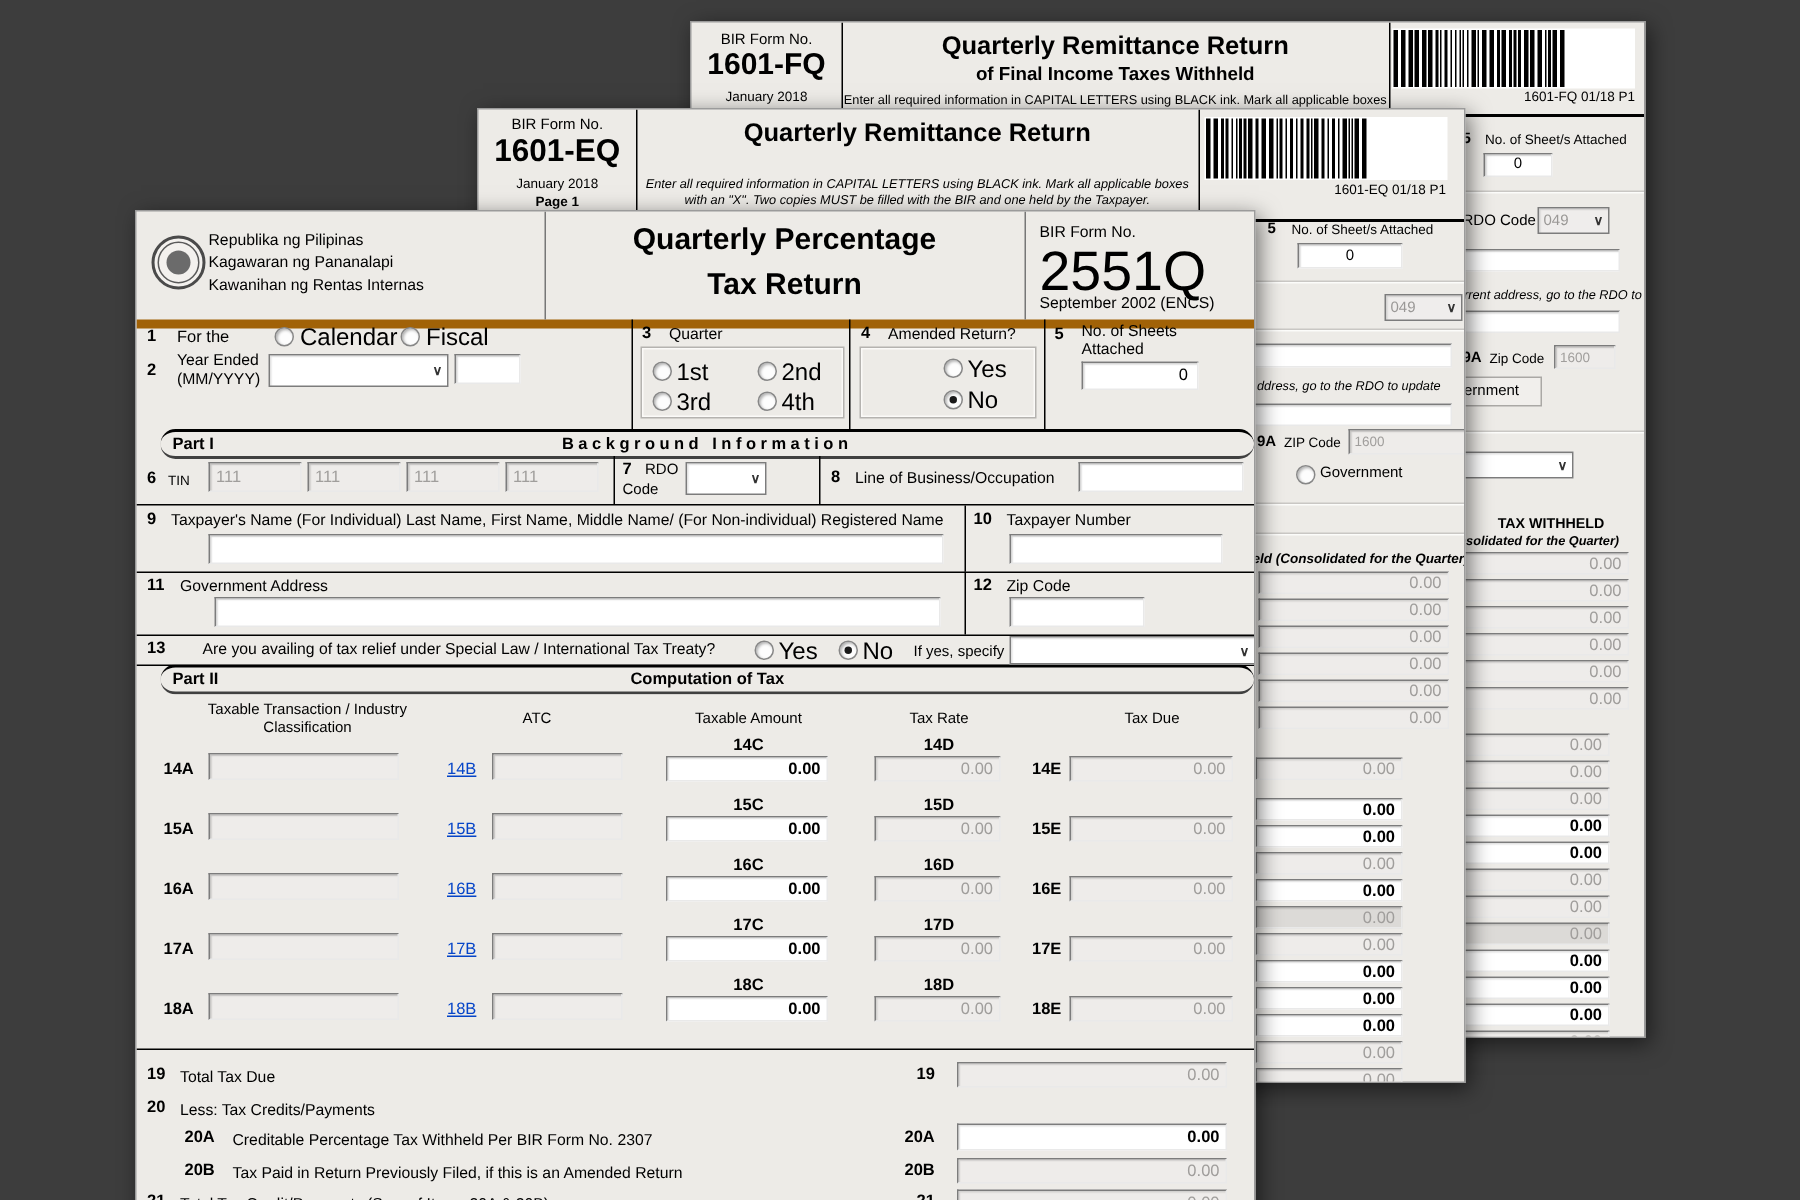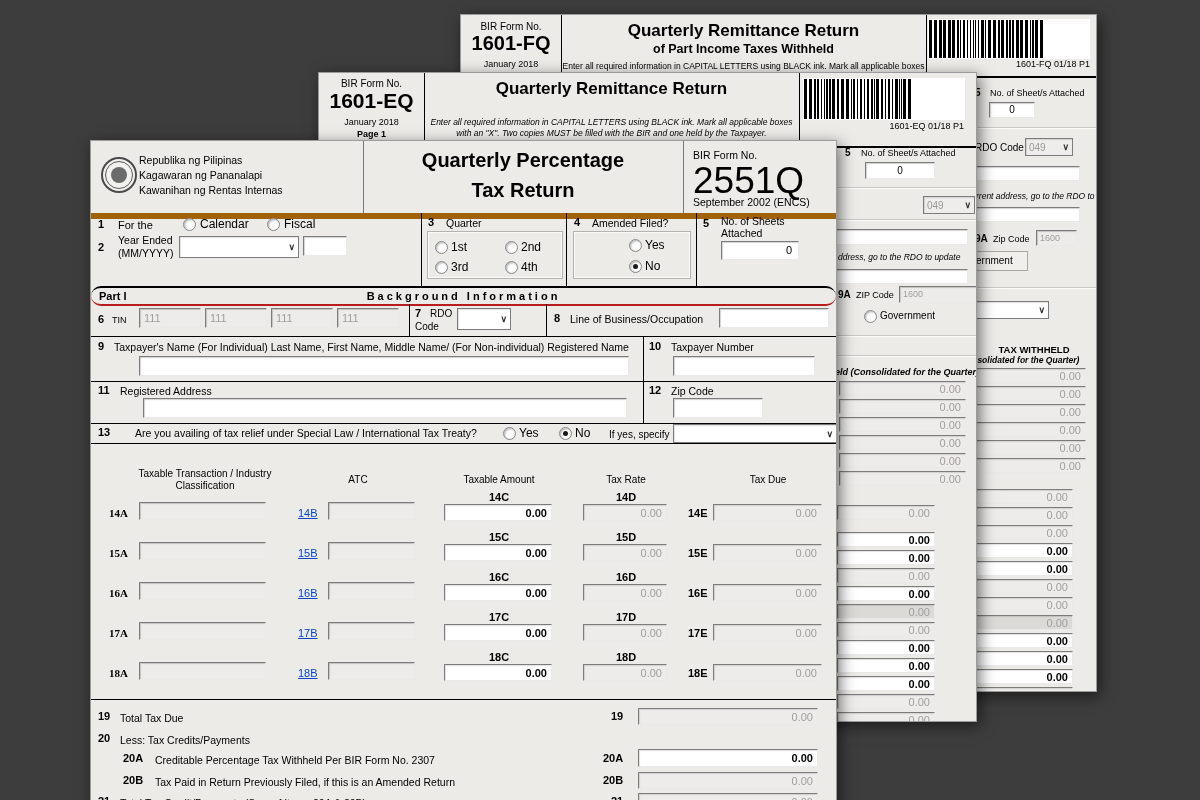--- a/index.html
+++ b/index.html
@@ -6,21 +6,21 @@
   body{width:1200px;height:800px;background:#3d3d3d;overflow:hidden;position:relative;
        font-family:"Liberation Sans",sans-serif;color:#000;}
   .form{position:absolute;background:#edebe7;border:1px solid #9b9b9b;
         box-shadow:3px 4px 14px rgba(0,0,0,.55);overflow:hidden;}
   .abs{position:absolute;}
   .b{font-weight:bold;}
   .it{font-style:italic;}
   .nw{white-space:nowrap;}
   .ctr{text-align:center;}
   .f85{font-size:8.5px;} .f9{font-size:9px;} .f10{font-size:10px;}
-  .f105{font-size:10.5px;} .f11{font-size:11px;} .f12{font-size:12px;}
+  .f105{font-size:10.5px;} .f11{font-size:11px;} .f12{font-size:16px;}
   .vline{position:absolute;width:1px;background:#000;}
   .groove{position:absolute;height:0;border-top:1px solid #c9c7c4;border-bottom:1px solid #fcfcfa;}
   .inp{position:absolute;background:#fff;border:1px solid;border-color:#7c7c7c #e9e9e9 #e9e9e9 #7c7c7c;
        box-shadow:inset 1px 1px 1px rgba(0,0,0,.18);}
   .inp.off2{background:#eeecea;}
   .mf{background:#fff;border:1px solid;border-color:#7c7c7c #e9e9e9 #e9e9e9 #7c7c7c;
       box-shadow:inset 1px 1px 1px rgba(0,0,0,.12);
       text-align:right;padding:1px 4px 0 0;font-size:11px;font-weight:bold;
       height:12px;line-height:12px;margin-bottom:3px;}
   .mf.off{background:#eeecea;color:#a09e9c;font-weight:normal;}
@@ -28,31 +28,31 @@
   .sel{position:absolute;display:flex;justify-content:space-between;align-items:center;
        background:#fff;border:1px solid #7c7c7c;font-size:10px;padding:0 3px;
        box-shadow:inset 1px 1px 1px rgba(0,0,0,.12);}
   .sel.off{background:#efedec;color:#9a9896;}
   .chev{font-weight:bold;font-size:9px;color:#333;}
   .radio{position:absolute;width:11px;height:11px;border-radius:50%;background:#fdfdfd;
          border:1px solid #878787;box-shadow:inset 1px 1px 2px rgba(0,0,0,.3);
          display:flex;align-items:center;justify-content:center;}
   .radio.on::after{content:"";width:5px;height:5px;border-radius:50%;background:#1a1a1a;}
   .grp{position:absolute;border:1px solid #b5b3b0;box-shadow:inset 0 0 0 1px #fbfaf8;}
-  .pstrip{position:absolute;left:0;right:0;height:16px;border-top:2px solid #000;border-bottom:2px solid #b91c1c;border-radius:10px;}
+  .pstrip{position:absolute;left:16px;right:0;height:16px;border-top:2px solid #000;border-bottom:2px solid #404040;border-radius:10px;}
   .pstrip .pl{position:absolute;left:8px;top:2px;font-weight:bold;font-size:11px;}
   .pstrip .pt{position:absolute;left:0;right:0;top:2px;text-align:center;font-weight:bold;font-size:11px;}
   .lnk{position:absolute;color:#0645c8;text-decoration:underline;font-size:11px;cursor:pointer;}
   .bc{position:absolute;background:#fff;display:flex;align-items:stretch;padding:1px;}
   .bc i{display:block;background:#000;}
   .seal{position:absolute;width:32px;height:32px;border-radius:50%;border:2px solid #4a4a4a;background:#f3f1ee;}
   .seal::before{content:"";position:absolute;inset:2px;border-radius:50%;border:1px solid #5a5a5a;}
   .seal::after{content:"";position:absolute;inset:8px;border-radius:50%;background:#6b6b6b;}
   .taxrow{position:relative;height:40px;}
-  .taxrow .lblA{position:absolute;left:18px;top:16px;font-weight:bold;font-size:11px;font-family:Liberation Serif, serif;}
+  .taxrow .lblA{position:absolute;left:18px;top:16px;font-weight:bold;font-size:11px;}
   .taxrow .inpA{left:48px;top:11px;width:125px;height:16px;}
   .taxrow .lnkB{left:207px;top:16px;}
   .taxrow .inpB{left:237px;top:11px;width:85px;height:16px;}
   .taxrow .lblC{position:absolute;left:353px;top:0;width:110px;text-align:center;font-weight:bold;font-size:11px;}
   .taxrow .inpC{position:absolute;left:353px;top:13px;width:102px;height:14px;line-height:14px;}
   .taxrow .lblD{position:absolute;left:492px;top:0;width:86px;text-align:center;font-weight:bold;font-size:11px;}
   .taxrow .inpD{position:absolute;left:492px;top:13px;width:78px;height:14px;line-height:14px;}
   .taxrow .lblE{position:absolute;left:597px;top:16px;font-weight:bold;font-size:11px;}
   .taxrow .inpE{position:absolute;left:622px;top:13px;width:103px;height:14px;line-height:14px;}
 </style>
@@ -61,21 +61,21 @@
 
 <div class="form" id="fq" style="left:460px;top:14px;width:635px;height:676px;z-index:1">
 
   <div class="abs" style="left:0;top:0;right:0;height:61px;border-bottom:2px solid #000">
     <div class="vline" style="left:100px;top:0;height:61px"></div>
     <div class="vline" style="left:465px;top:0;height:61px"></div>
     <div class="abs f10 ctr" style="left:0;top:6px;width:100px">BIR Form No.</div>
     <div class="abs b ctr" style="left:0;top:17px;width:100px;font-size:20px">1601-FQ</div>
     <div class="abs f9 ctr" style="left:0;top:44px;width:100px">January 2018</div>
     <div class="abs b ctr" style="left:100px;top:6px;width:365px;font-size:17px">Quarterly Remittance Return</div>
-    <div class="abs b ctr" style="left:100px;top:27px;width:365px;font-size:12.5px">of Part Income Taxes Withheld</div>
+    <div class="abs b ctr" style="left:100px;top:27px;width:365px;font-size:12.5px">of Final Income Taxes Withheld</div>
     <div class="abs ctr f85" style="left:100px;top:46px;width:365px">Enter all required information in CAPITAL LETTERS using BLACK ink. Mark all applicable boxes</div>
     <div class="bc" id="fq-bc" style="left:467px;top:4px;width:160px;height:38px">
         <i style="width:3px;margin-right:2px"></i>
         <i style="width:3px;margin-right:2px"></i>
         <i style="width:3px;margin-right:1px"></i>
         <i style="width:3px;margin-right:2px"></i>
         <i style="width:3px;margin-right:1px"></i>
         <i style="width:3px;margin-right:2px"></i>
         <i style="width:2px;margin-right:1px"></i>
         <i style="width:1px;margin-right:2px"></i>
@@ -286,21 +286,21 @@
     <div class="radio" style="left:344px;top:28px"></div>
     <div class="abs f12" style="left:360px;top:27px">1st</div>
     <div class="radio" style="left:414px;top:28px"></div>
     <div class="abs f12" style="left:430px;top:27px">2nd</div>
     <div class="radio" style="left:344px;top:48px"></div>
     <div class="abs f12" style="left:360px;top:47px">3rd</div>
     <div class="radio" style="left:414px;top:48px"></div>
     <div class="abs f12" style="left:430px;top:47px">4th</div>
 
     <div class="abs b f11" style="left:483px;top:3px">4</div>
-    <div class="abs f105" style="left:501px;top:4px">Amended Filed?</div>
+    <div class="abs f105" style="left:501px;top:4px">Amended Return?</div>
     <div class="grp" style="left:482px;top:18px;width:116px;height:46px"></div>
     <div class="radio" style="left:538px;top:26px"></div>
     <div class="abs f12" style="left:554px;top:25px">Yes</div>
     <div class="radio on" style="left:538px;top:47px"></div>
     <div class="abs f12" style="left:554px;top:46px">No</div>
 
     <div class="abs b f11" style="left:612px;top:4px">5</div>
     <div class="abs f105" style="left:630px;top:2px">No. of Sheets</div>
     <div class="abs f105" style="left:630px;top:14px">Attached</div>
     <div class="inp f11" style="left:630px;top:28px;width:70px;height:17px;line-height:17px;text-align:right;padding-right:6px">0</div>
@@ -339,41 +339,45 @@
 
     <div class="inp" style="left:48px;top:19px;width:488px;height:18px"></div>
     <div class="abs b f11" style="left:558px;top:3px">10</div>
     <div class="abs f105" style="left:580px;top:4px">Taxpayer Number</div>
     <div class="inp" style="left:582px;top:19px;width:140px;height:18px"></div>
   </div>
 
   <div class="abs" style="left:0;top:240px;right:0;height:42px;border-bottom:1px solid #000">
     <div class="vline" style="left:552px;top:0;height:42px"></div>
     <div class="abs b f11" style="left:7px;top:3px">11</div>
-    <div class="abs f105" style="left:29px;top:4px">Registered Address</div>
+    <div class="abs f105" style="left:29px;top:4px">Government Address</div>
     <div class="inp" style="left:52px;top:17px;width:482px;height:18px"></div>
     <div class="abs b f11" style="left:558px;top:3px">12</div>
     <div class="abs f105" style="left:580px;top:4px">Zip Code</div>
     <div class="inp" style="left:582px;top:17px;width:88px;height:18px"></div>
   </div>
 
   <div class="abs" style="left:0;top:282px;right:0;height:20px;border-bottom:1px solid #000">
     <div class="abs b f11" style="left:7px;top:3px">13</div>
     <div class="abs f105" style="left:44px;top:4px">Are you availing of tax relief under Special Law / International Tax Treaty?</div>
     <div class="radio" style="left:412px;top:4px"></div>
     <div class="abs f12" style="left:428px;top:3px">Yes</div>
     <div class="radio on" style="left:468px;top:4px"></div>
     <div class="abs f12" style="left:484px;top:3px">No</div>
     <div class="abs f10" style="left:518px;top:6px">If yes, specify</div>
     <div class="sel" style="left:582px;top:1px;width:156px;height:17px">
       <span></span>
         <span class="chev">∨</span>
     </div>
   </div>
 
+  <div class="pstrip" style="top:302px">
+    <div class="pl">Part II</div>
+    <div class="pt">Computation of Tax</div>
+  </div>
 
   <div class="abs f10 ctr" style="left:28px;top:327px;width:172px">Taxable Transaction / Industry</div>
   <div class="abs f10 ctr" style="left:28px;top:339px;width:172px">Classification</div>
   <div class="abs f10 ctr" style="left:217px;top:333px;width:100px">ATC</div>
   <div class="abs f10 ctr" style="left:353px;top:333px;width:110px">Taxable Amount</div>
   <div class="abs f10 ctr" style="left:492px;top:333px;width:86px">Tax Rate</div>
   <div class="abs f10 ctr" style="left:622px;top:333px;width:110px">Tax Due</div>
 
   <div class="abs" id="tax-rows" style="left:0;top:350px;right:0">
       <div class="taxrow">

